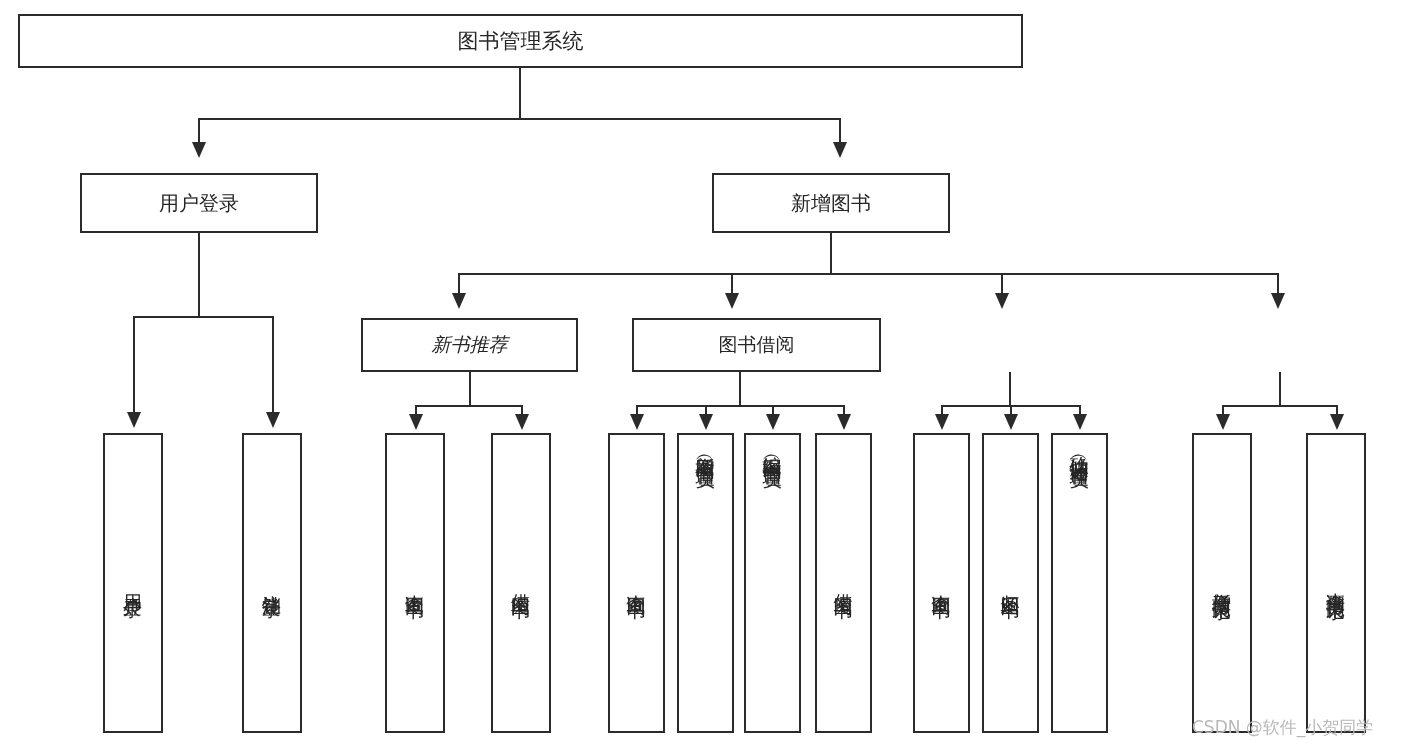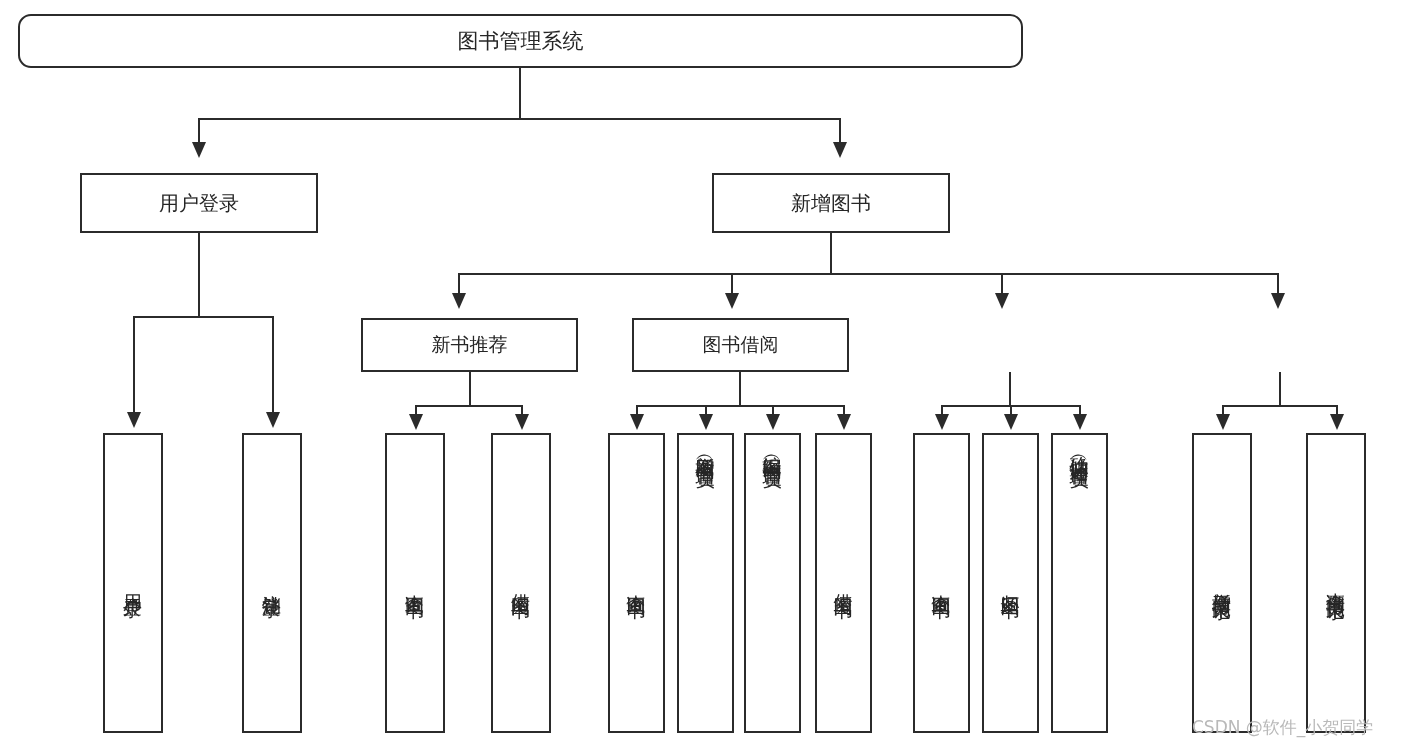--- a/index.html
+++ b/index.html
@@ -24,21 +24,20 @@
     border: 2px solid #2b2b2b;
     display: flex;
     align-items: center;
     justify-content: center;
     color: #262626;
     line-height: 1.15;
     text-align: center;
   }
   .node.root {
     font-size: 21px;
-    border-radius: 13px;
   }
   .node.lvl2 {
     font-size: 20px;
   }
   .node.lvl3 {
     font-size: 19px;
   }
   
   .node.leaf {
     font-size: 19px;
@@ -119,24 +118,24 @@
   <div class="hline" style="left:458px; top:273px; width:820px;"></div>
   <div class="vline" style="left:458px; top:273px; height:24px;"></div>
   <div class="arrow" style="left:452px; top:293px;"></div>
   <div class="vline" style="left:731px; top:273px; height:24px;"></div>
   <div class="arrow" style="left:725px; top:293px;"></div>
   <div class="vline" style="left:1001px; top:273px; height:24px;"></div>
   <div class="arrow" style="left:995px; top:293px;"></div>
   <div class="vline" style="left:1277px; top:273px; height:24px;"></div>
   <div class="arrow" style="left:1271px; top:293px;"></div>
 
-  <div class="node lvl3" style="left:361px; top:318px; width:217px; height:54px;">
+  <div class="node lvl3" style="left:361px; top:318px; width:217px; height:54px;font-style:italic;">
     <span>新书推荐</span>
   </div>
-  <div class="node lvl3" style="left:632px; top:318px; width:217px; height:54px;">
+  <div class="node lvl3" style="left:632px; top:318px; width:249px; height:54px;">
     <span>图书借阅</span>
   </div>
 
   <div class="vline" style="left:469px; top:372px; height:33px;"></div>
   <div class="hline" style="left:415px; top:405px; width:108px;"></div>
   <div class="vline" style="left:415px; top:405px; height:14px;"></div>
   <div class="arrow" style="left:409px; top:414px;"></div>
   <div class="vline" style="left:521px; top:405px; height:14px;"></div>
   <div class="arrow" style="left:515px; top:414px;"></div>
 

